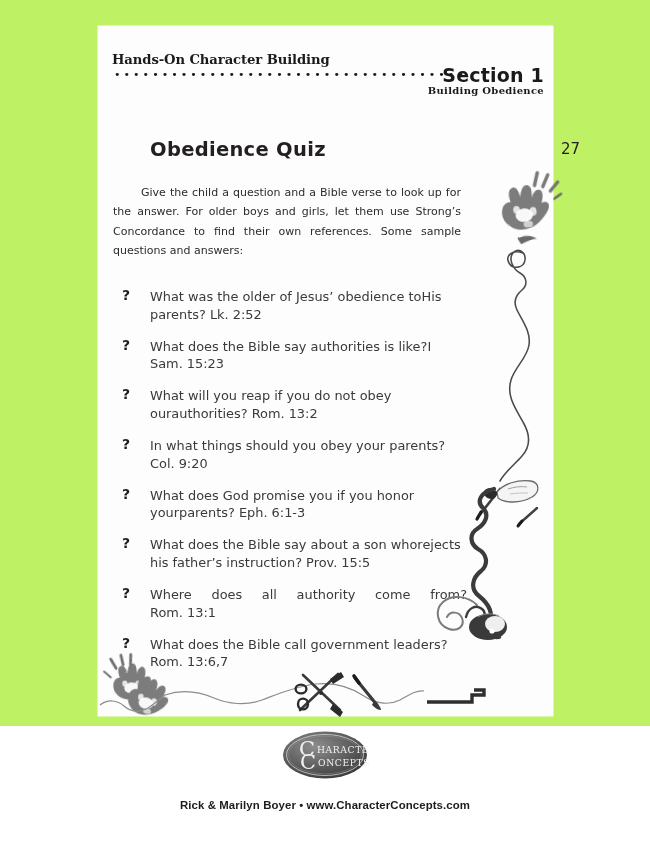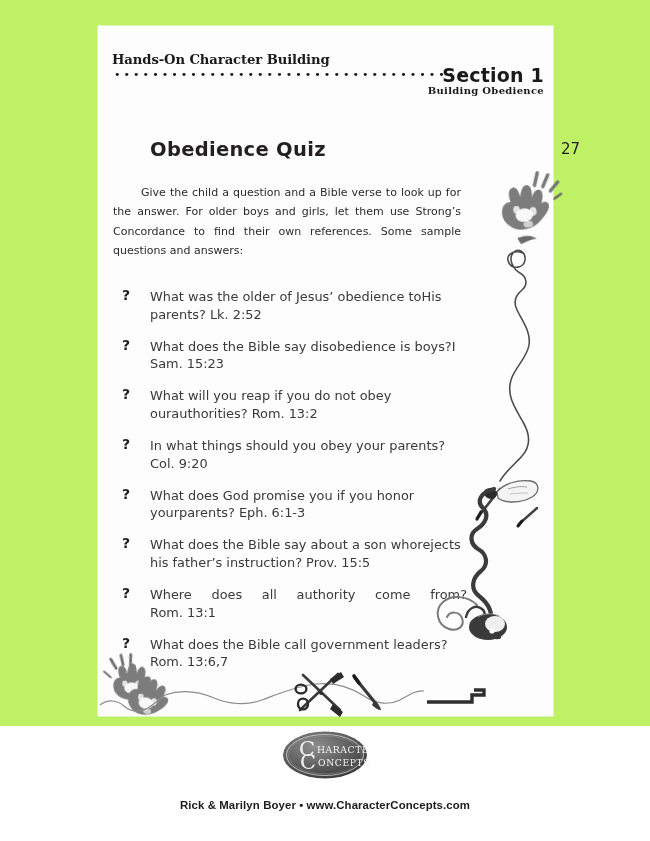--- a/index.html
+++ b/index.html
@@ -203,21 +203,21 @@
 
   <div id="intro">Give the child a question and a Bible verse to look up for the answer. For older boys and girls, let them use Strong’s Concordance to find their own references. Some sample questions and answers:</div>
 
   <div id="quiz-list">
       <div class="quiz-item">
         <span class="quiz-bullet">?</span>
         <span class="quiz-text"><span class="quiz-text-line1">What was the older of Jesus’ obedience to</span><span>His parents? Lk. 2:52</span></span>
       </div>
       <div class="quiz-item">
         <span class="quiz-bullet">?</span>
-        <span class="quiz-text"><span class="quiz-text-line1">What does the Bible say disobedience is boys?</span><span>I Sam. 15:23</span></span>
+        <span class="quiz-text"><span class="quiz-text-line1">What does the Bible say authorities is like?</span><span>I Sam. 15:23</span></span>
       </div>
       <div class="quiz-item">
         <span class="quiz-bullet">?</span>
         <span class="quiz-text"><span class="quiz-text-line1">What will you reap if you do not obey our</span><span>authorities? Rom. 13:2</span></span>
       </div>
       <div class="quiz-item">
         <span class="quiz-bullet">?</span>
         <span class="quiz-text"><span class="quiz-text-line1">In what things should you obey your parents?</span><span>Col. 9:20</span></span>
       </div>
       <div class="quiz-item">

